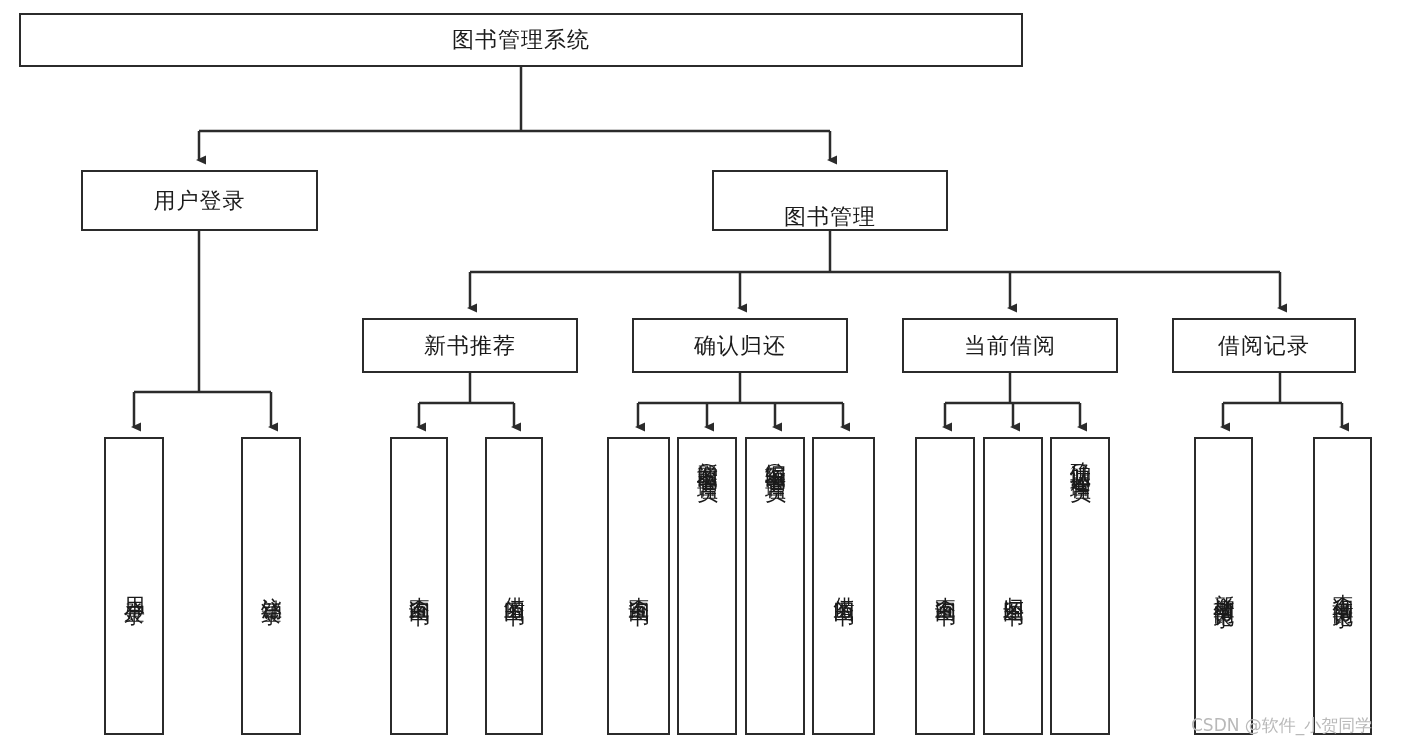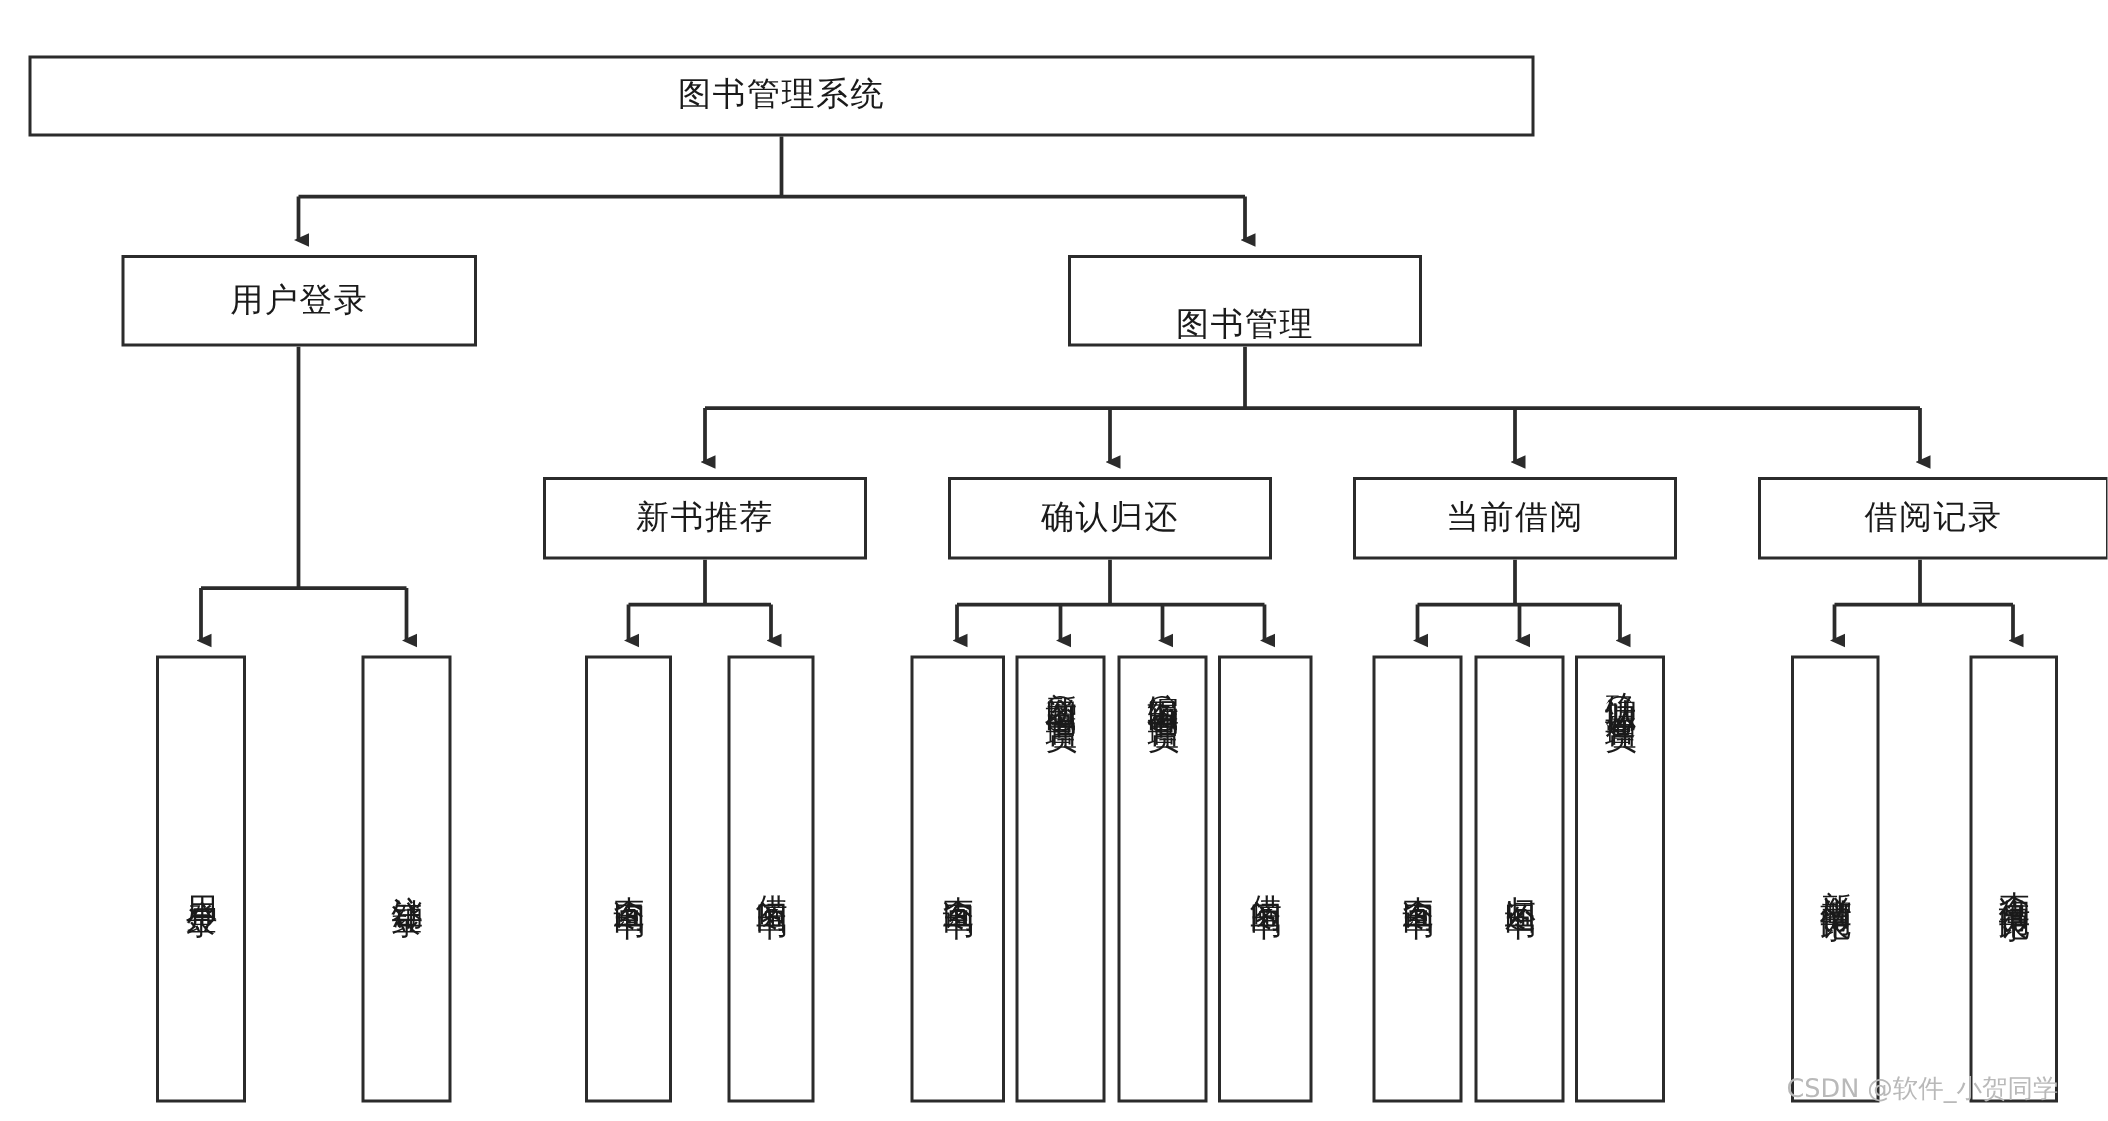--- a/index.html
+++ b/index.html
@@ -131,21 +131,21 @@
     </g>
 
     <g stroke="#2b2b2b" stroke-width="2.5" fill="none">
       <line x1="1280" y1="373" x2="1280" y2="403"></line>
       <line x1="1223" y1="403" x2="1342" y2="403"></line>
       <line x1="1223" y1="403" x2="1223" y2="427" marker-end="url(#arrowhead)"></line>
       <line x1="1342" y1="403" x2="1342" y2="427" marker-end="url(#arrowhead)"></line>
     </g>
   </svg>
 
-  <div class="node-box" style="left: 19px; top: 13px; width: 1004px; height: 54px; margin-top: 24px;">
+  <div class="node-box" style="left: 19px; top: 13px; width: 1004px; height: 54px;">
     <span class="node-label-h">图书管理系统</span>
   </div>
 
   <div class="node-box" style="left: 81px; top: 170px; width: 237px; height: 61px;">
     <span class="node-label-h">用户登录</span>
   </div>
   <div class="node-box" style="left: 712px; top: 170px; width: 236px; height: 61px; align-items: flex-end;">
     <span class="node-label-h">图书管理</span>
   </div>
 
@@ -158,21 +158,21 @@
 
   <div class="node-box" style="left: 362px; top: 318px; width: 216px; height: 55px;">
     <span class="node-label-h">新书推荐</span>
   </div>
   <div class="node-box" style="left: 632px; top: 318px; width: 216px; height: 55px;">
     <span class="node-label-h">确认归还</span>
   </div>
   <div class="node-box" style="left: 902px; top: 318px; width: 216px; height: 55px;">
     <span class="node-label-h">当前借阅</span>
   </div>
-  <div class="node-box" style="left: 1172px; top: 318px; width: 234px; height: 55px;">
+  <div class="node-box" style="left: 1172px; top: 318px; width: 184px; height: 55px;">
     <span class="node-label-h">借阅记录</span>
   </div>
 
   <div class="node-box leaf centered" style="left: 390px; top: 437px; width: 58px; height: 298px;">
     <span class="node-label-v">查询图书</span>
   </div>
   <div class="node-box leaf centered" style="left: 485px; top: 437px; width: 58px; height: 298px;">
     <span class="node-label-v">借阅图书</span>
   </div>
 

